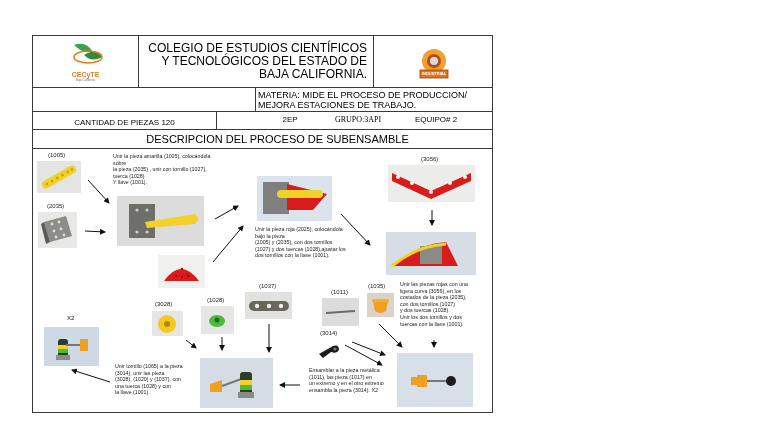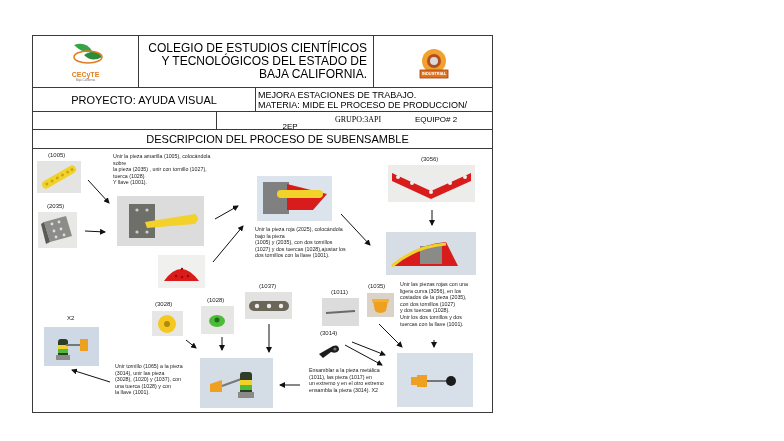--- a/index.html
+++ b/index.html
@@ -48,27 +48,27 @@
   <div class="cell" style="left:342px; top:0; width:118px; height:51px; flex-direction:column;">
     <svg width="40" height="32" viewBox="0 0 40 32">
       <circle cx="20" cy="14" r="12" fill="#f3a030"></circle>
       <circle cx="20" cy="14" r="7" fill="#b05020"></circle>
       <circle cx="20" cy="14" r="4" fill="#d9d9d9"></circle>
       <rect x="6" y="23" width="28" height="8" fill="#e0731c" stroke="#a04010" stroke-width="0.8"></rect>
     </svg>
     <div style="font-size:4px; color:#fff; margin-top:-8px; font-weight:bold;">INDUSTRIAL</div>
   </div>
 
-  <div class="cell t11" style="left:0; top:52px; width:222px; height:23px;">PROYECTO: AYUDA VISUAL</div>
   <div class="cell t9" style="left:225px; top:52px; width:234px; height:23px; flex-direction:column; align-items:flex-start; justify-content:center;">
+    <span>MATERIA: MIDE EL PROCESO DE PRODUCCION/</span>
     <span>MEJORA ESTACIONES DE TRABAJO.</span>
-    <span>MATERIA: MIDE EL PROCESO DE PRODUCCION/</span>
   </div>
 
-  <div class="cell t8" style="left:232px; top:75px; width:50px; height:30px;">2EP</div>
+  <div class="cell t8" style="left:0; top:79px; width:183px; height:15px;">CANTIDAD DE PIEZAS 120</div>
+  <div class="cell t8" style="left:232px; top:75px; width:50px; height:17px;">2EP</div>
   <div class="cell t8" style="left:290px; top:75px; width:70px; height:17px;font-family:Liberation Serif, serif;">GRUPO:3API</div>
   <div class="cell t8" style="left:368px; top:75px; width:70px; height:17px;">EQUIPO# 2</div>
 
   <div class="cell t11" style="left:15px; top:94px; width:459px; height:18px;">DESCRIPCION DEL PROCESO DE SUBENSAMBLE</div>
 </div>
 
 <div class="lbl" style="left:48px; top:152px">(1005)</div>
 <div class="lbl" style="left:47px; top:203px">(2035)</div>
 <div class="lbl" style="left:421px; top:156px">(3056)</div>
 <div class="lbl" style="left:155px; top:301px">(3028)</div>

